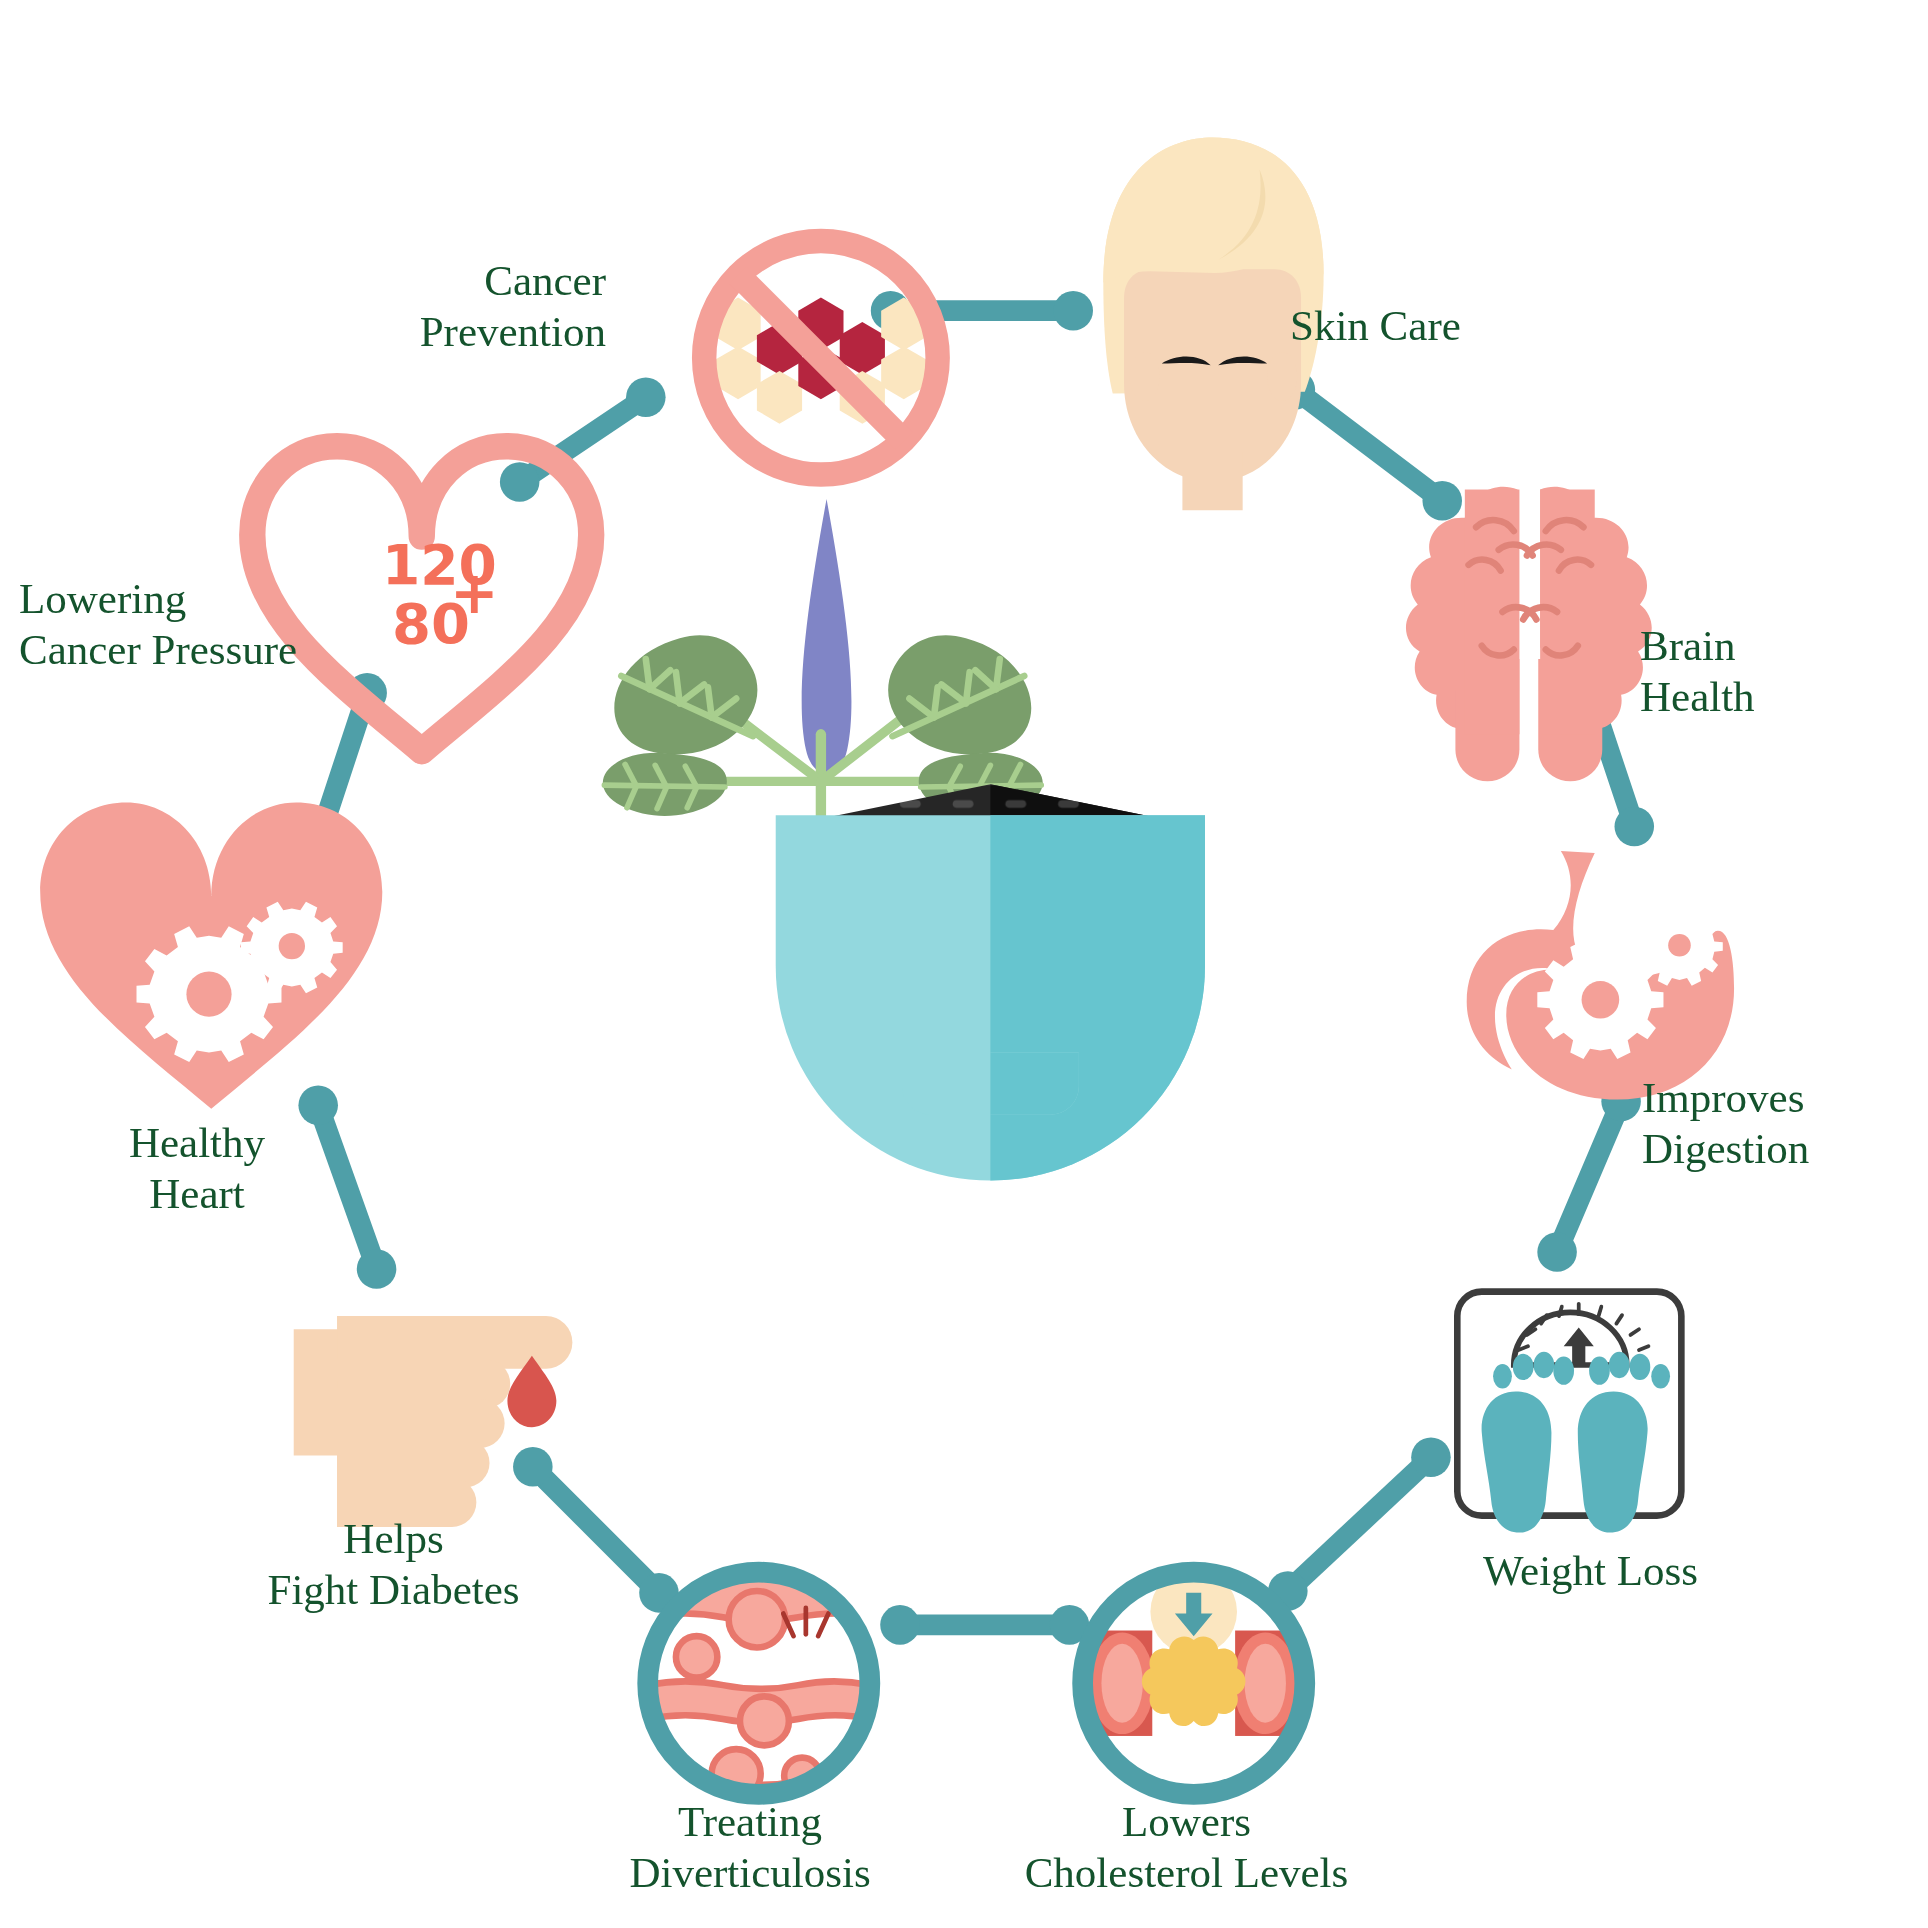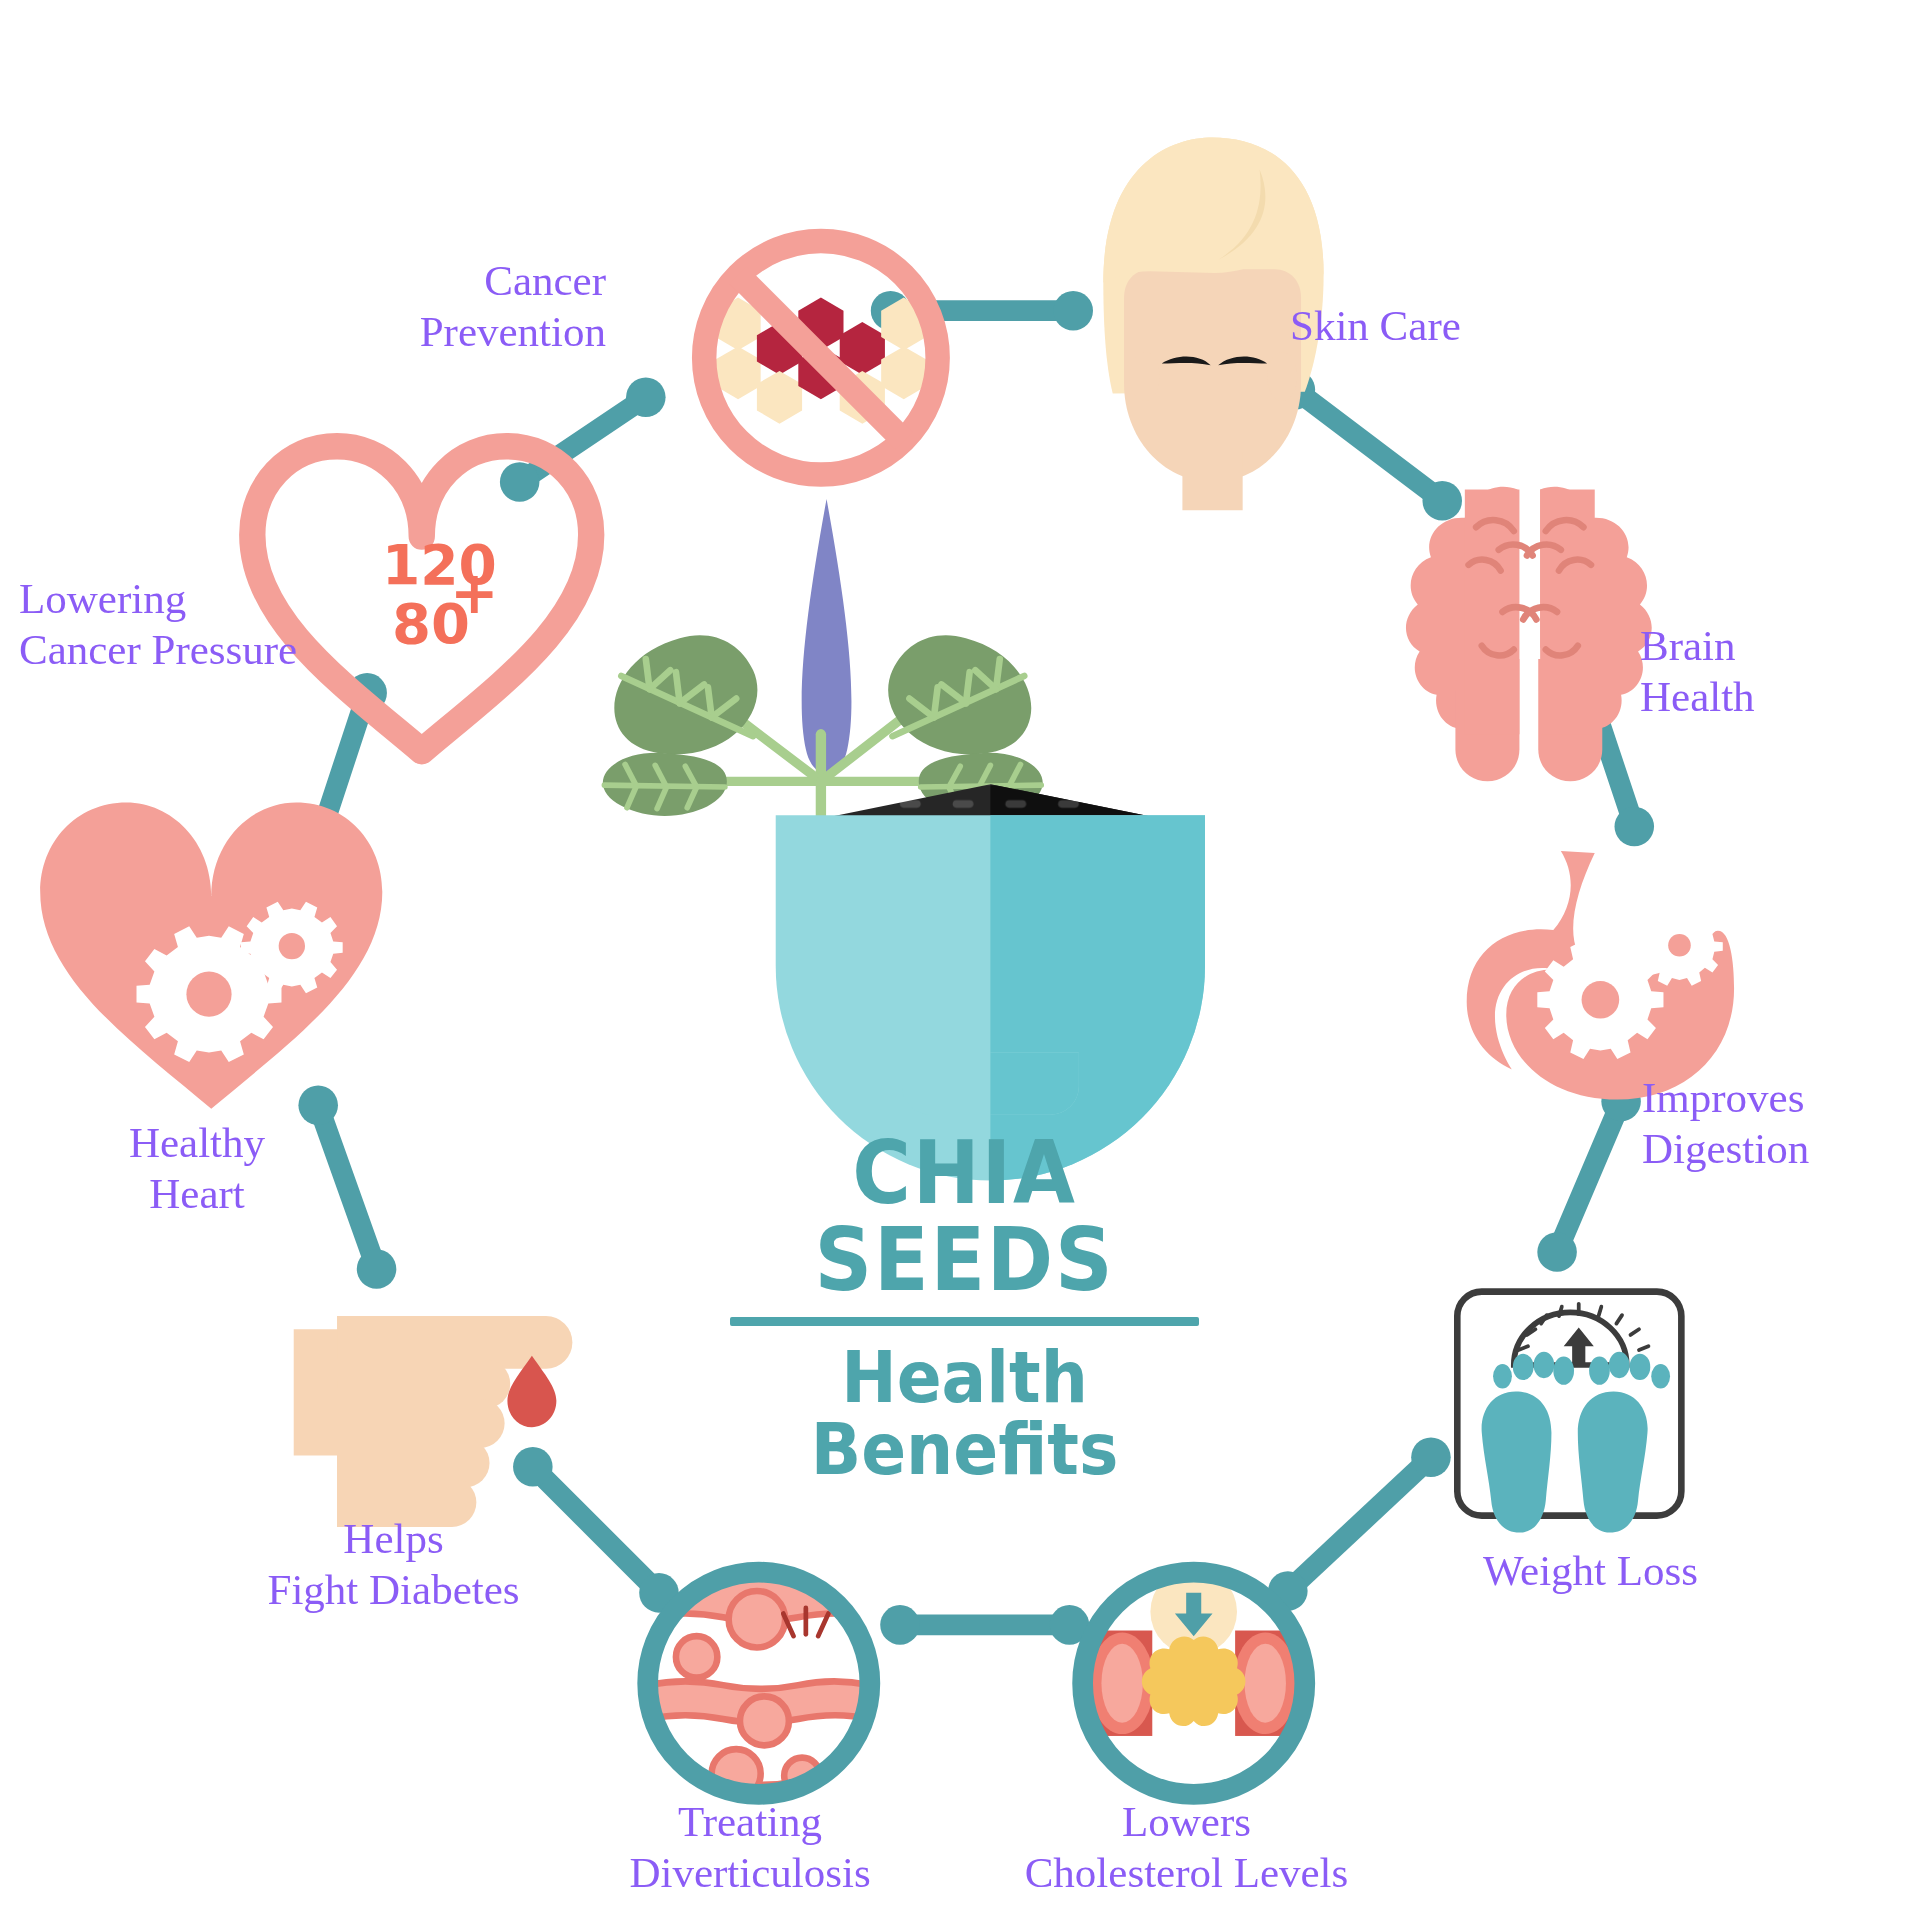--- a/index.html
+++ b/index.html
@@ -1,21 +1,21 @@
 <!DOCTYPE html>
 <html style="font-size:15px"><head>
 <meta charset="utf-8">
 <title>Chia Seeds Health Benefits Infographic</title>
 <style>
   html,body{margin:0;padding:0;background:#ffffff;}
   body{width:1928px;height:1928px;overflow:hidden;
        font-family:"Liberation Serif","DejaVu Serif",serif;}
   #stage{position:relative;width:1928px;height:1928px;background:#fff;}
   #svgroot{position:absolute;left:0;top:0;width:1928px;height:1928px;}
-  .lbl{position:absolute;color:#8b5cf6;font-size:43px;line-height:1.18;
+  .lbl{position:absolute;color:#14532d;font-size:43px;line-height:1.18;
        font-family:"Liberation Serif","DejaVu Serif",serif;white-space:pre-line;}
   .lbl.r{text-align:left;}
   .lbl.l{text-align:right;}
   .lbl.c{text-align:center;}
   #titleWrap{position:absolute;left:682px;top:1130px;width:565px;text-align:center;}
   .t1{font-family:"DejaVu Sans","Liberation Sans",sans-serif;
       font-weight:bold;font-size:87px;letter-spacing:1.9px;color:#4ea5ac;
       line-height:1.0;transform:scaleX(.92);}
   .trule{height:8.5px;background:#4ea5ac;margin:13px auto 15px auto;width:469px;border-radius:1.9px;}
   .t2{font-family:"DejaVu Sans","Liberation Sans",sans-serif;
@@ -334,25 +334,20 @@
         <circle r="14" fill="#f4a098"></circle>
       </g>
     </g>
 
     <g>
       <path d="M448 570 C448 512, 406 474, 358 474 C 306 474, 268 516, 268 568 C268 660, 368 730, 448 798 C528 730, 628 660, 628 568 C628 516, 590 474, 538 474 C490 474, 448 512, 448 570 Z" fill="none" stroke="#f4a098" stroke-width="28" stroke-linejoin="round"></path>
     </g>
 
   </svg>
 
-  <div id="titleWrap">
-    <div class="t1">CHIA SEEDS</div>
-    <div class="trule"></div>
-    <div class="t2">Health Benefits</div>
-  </div>
 
   <div class="bpnum" style="left:382px;top:533px;font-size:55px;">120</div>
   <div class="bpnum" style="left:392px;top:591px;font-size:56px;">80</div>
   <div class="bpnum" style="left:450px;top:559px;font-size:58px;">+</div>
 
   <div id="labels">
       <div class="lbl l" style="left: 324px; top: 256px; width: 282px;">Cancer
 Prevention</div>
       <div class="lbl r" style="left: 1290px; top: 301px; width: 301px;">Skin Care</div>
       <div class="lbl r" style="left: 1640px; top: 621px; width: 264px;">Brain

